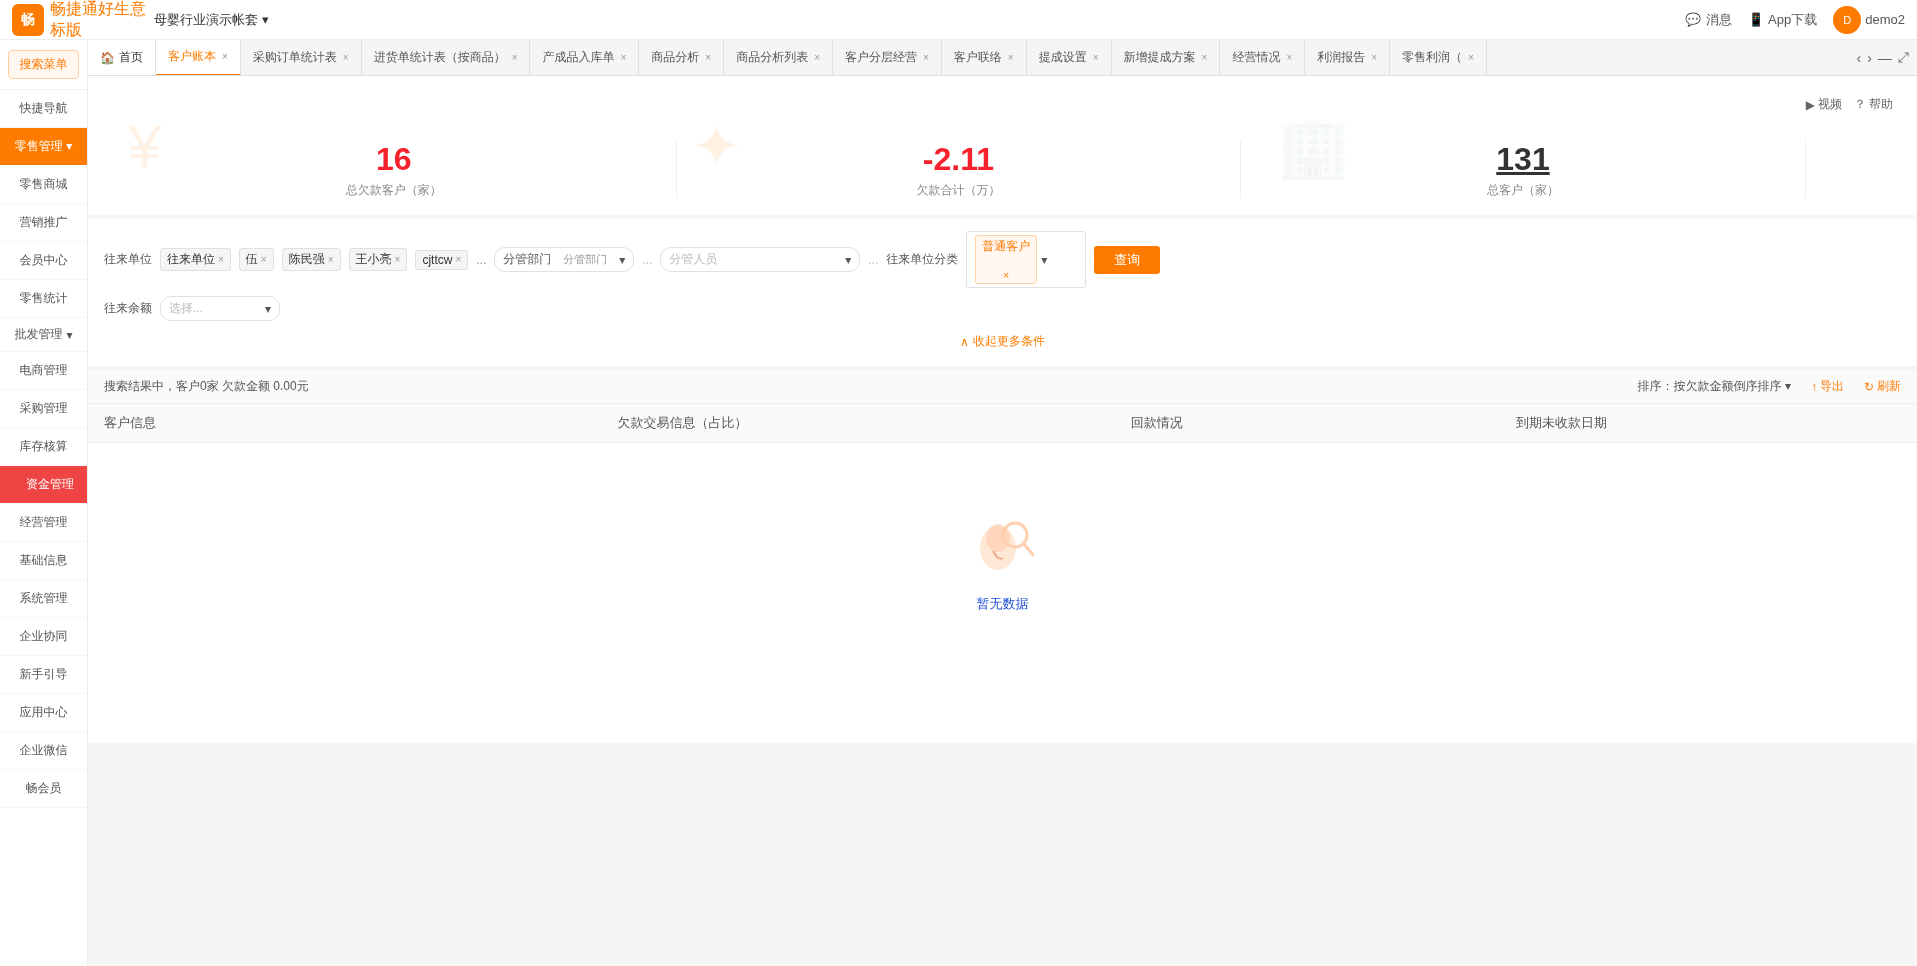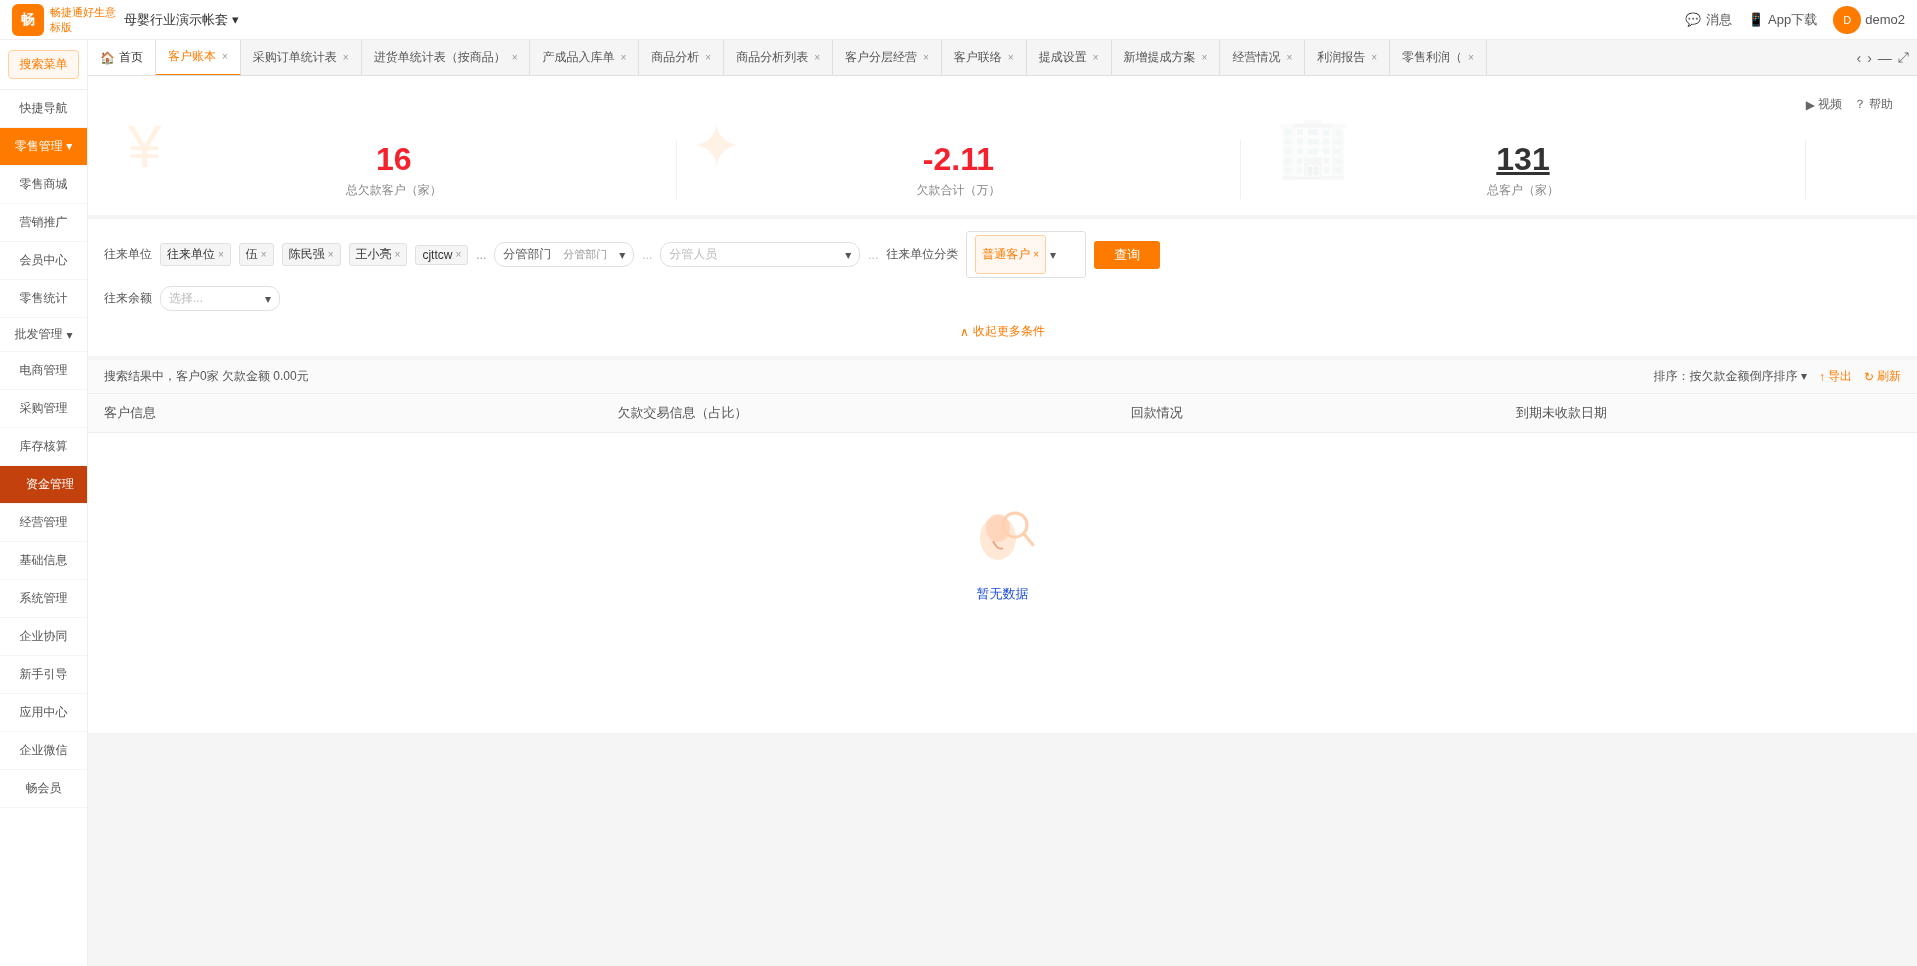--- a/index.html
+++ b/index.html
@@ -14,21 +14,21 @@
       justify-content: space-between;
       padding: 0 12px;
       border-bottom: 1px solid #eee;
       position: fixed;
       top: 0; left: 0; right: 0;
       z-index: 100;
     }
     .topbar-left { display: flex; align-items: center; gap: 8px; }
     .logo-area { display: flex; align-items: center; gap: 6px; }
     .logo-icon { width: 32px; height: 32px; background: #ff7b00; border-radius: 6px; display: flex; align-items: center; justify-content: center; color: #fff; font-size: 14px; font-weight: bold; }
-    .logo-text { font-size: 11px; color: #ff7b00; line-height: 1.3; }
+    .logo-text { font-size: 16px; color: #ff7b00; line-height: 1.3; }
     .store-selector { display: flex; align-items: center; gap: 4px; font-size: 13px; color: #333; cursor: pointer; }
     .topbar-right { display: flex; align-items: center; gap: 16px; color: #555; font-size: 13px; }
     .topbar-right-item { display: flex; align-items: center; gap: 4px; cursor: pointer; }
     .avatar { width: 28px; height: 28px; border-radius: 50%; background: #ff7b00; display: flex; align-items: center; justify-content: center; color: #fff; font-size: 11px; }
 
     
     .layout { display: flex; margin-top: 40px; height: calc(100vh - 40px); }
 
     
     .sidebar {
@@ -180,27 +180,28 @@
       font-size: 12px;
       color: #555;
       background: #fff;
       min-width: 120px;
       cursor: pointer;
       display: flex;
       align-items: center;
       gap: 4px;
     }
     .filter-tag-selected {
-      display: flex; align-items: center; gap: 3px;
+      display: flex; align-items: center; gap: 15px;
       background: #fff7f0;
       border: 1px solid #ffcfa0;
       border-radius: 3px;
-      padding: 10px 6px;
+      padding: 2px 6px;
       font-size: 12px;
       color: #ff7b00;
+      flex-direction: column;
     }
     .filter-tag-selected .x { color: #ff7b00; cursor: pointer; font-size: 10px; }
     .collapse-btn {
       display: flex; align-items: center; justify-content: center;
       gap: 4px; font-size: 12px; color: #ff7b00; cursor: pointer;
       padding: 4px 0;
       text-align: center;
     }
     .query-btn {
       background: #ff7b00;
@@ -216,21 +217,21 @@
     .result-bar {
       background: #fafafa;
       padding: 8px 16px;
       display: flex;
       align-items: center;
       justify-content: space-between;
       border-bottom: 1px solid #eee;
       font-size: 12px;
       color: #555;
     }
-    .result-bar-right { display: flex; align-items: flex-start; gap: 12px; }
+    .result-bar-right { display: flex; align-items: flex-start; gap: 20px; }
     .result-bar-btn { color: #ff7b00; cursor: pointer; display: flex; align-items: center; gap: 3px; }
 
     
     .data-table { width: 100%; background: #fff; }
     .table-header {
       display: grid;
       grid-template-columns: 2fr 2fr 1.5fr 1.5fr;
       padding: 10px 16px;
       background: #fafafa;
       border-bottom: 1px solid #eee;
@@ -308,21 +309,21 @@
     <div class="sidebar-item">营销推广</div>
     <div class="sidebar-item">会员中心</div>
     <div class="sidebar-item">零售统计</div>
     <div class="sidebar-nav-item">
       <span>批发管理</span>
       <span>▾</span>
     </div>
     <div class="sidebar-item">电商管理</div>
     <div class="sidebar-item">采购管理</div>
     <div class="sidebar-item">库存核算</div>
-    <div class="sidebar-item" style="background:#c2410c;color:#fff;padding-left:19px;">资金管理</div>
+    <div class="sidebar-item" style="background:#ef4444;color:#fff;padding-left:19px;">资金管理</div>
     <div class="sidebar-item">经营管理</div>
     <div class="sidebar-item">基础信息</div>
     <div class="sidebar-item">系统管理</div>
     <div class="sidebar-item">企业协同</div>
     <div class="sidebar-item">新手引导</div>
     <div class="sidebar-item">应用中心</div>
     <div class="sidebar-item">企业微信</div>
     <div class="sidebar-item">畅会员</div>
   </div>
 

